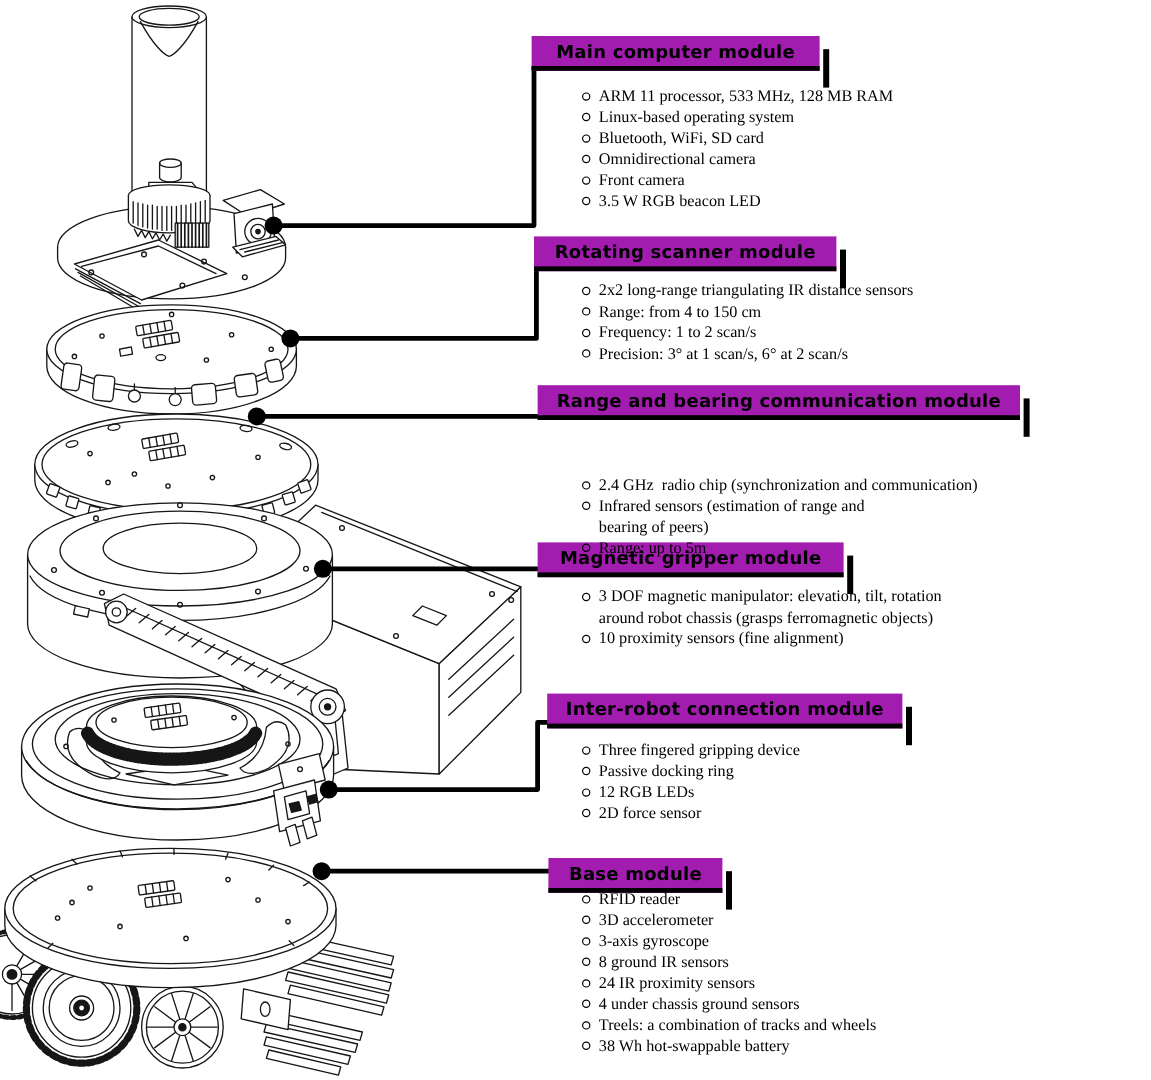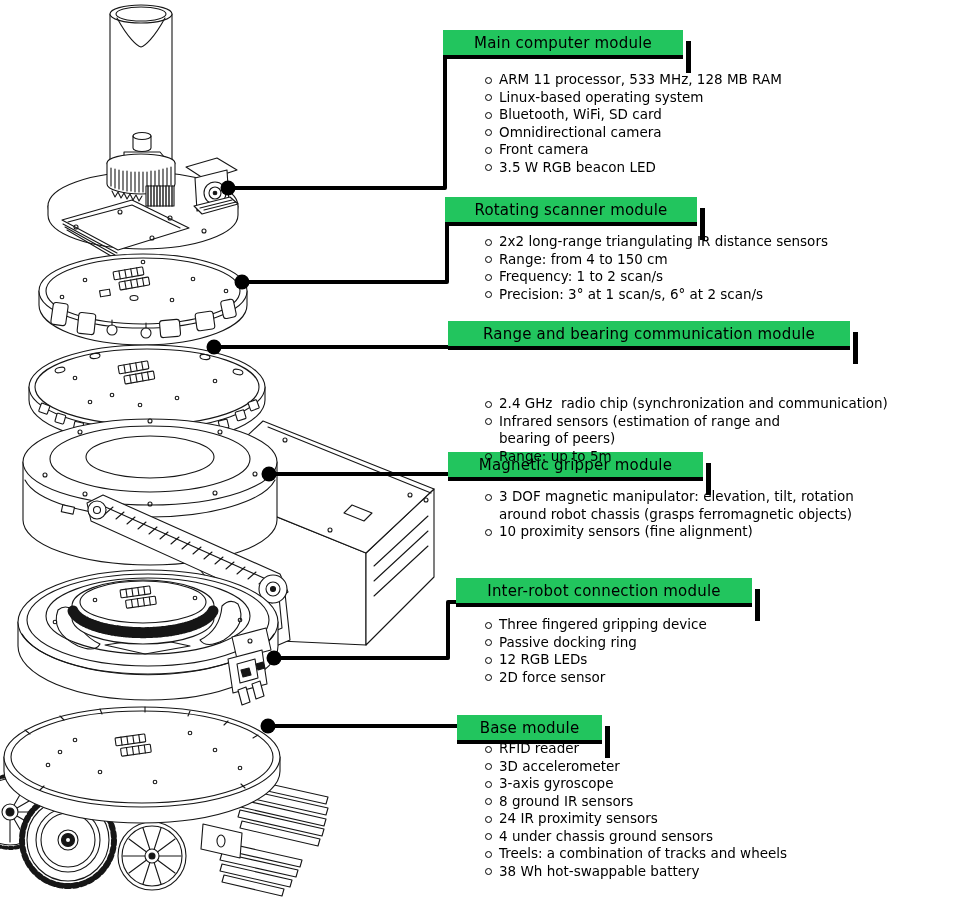--- a/index.html
+++ b/index.html
@@ -3,40 +3,40 @@
 <meta charset="utf-8">
 <style>
   html,body{margin:0;padding:0;}
   body{
     width:959px;height:900px;position:relative;overflow:hidden;
     background:#ffffff;font-family:"DejaVu Sans","Liberation Sans",sans-serif;color:#000;
   }
   #figure{position:absolute;inset:0;}
   #robot-svg{position:absolute;left:0;top:0;z-index:1;}
   .m-label{
-    position:absolute;z-index:2;background:#22c55e;border-bottom:4px solid #000;
+    position:absolute;z-index:2;background:#a21caf;border-bottom:4px solid #000;
     display:flex;align-items:center;justify-content:center;
-    font-weight:normal;font-size:15px;letter-spacing:.2px;white-space:nowrap;
+    font-weight:bold;font-size:15px;letter-spacing:.2px;white-space:nowrap;
   }
   .m-label::after{
     content:"";position:absolute;right:-8px;top:11px;width:5px;height:calc(100% + 7px);background:#000;
   }
   .l1{left:443px;top:30px;width:240px;height:25px;}
   .l2{left:445px;top:197px;width:252px;height:25px;}
   .l3{left:448px;top:321px;width:402px;height:25px;}
   .l4{left:448px;top:452px;width:255px;height:25px;}
   .l5{left:456px;top:578px;width:296px;height:25px;}
   .l6{left:457px;top:703px;width:145px;height:25px;margin-top:12px;}
   .b-list{
     position:absolute;z-index:2;left:484px;width:472px;
     font-size:13.5px;line-height:17.5px;list-style:none;margin:0;padding:0;
   }
   .b1{top:71px;} .b2{top:233px;} .b3{top:362px;margin-top:33px;}
   .b4{top:488px;} .b5{top:616px;} .b6{top:740px;}
-  .bullet-item{position:relative;padding-left:15px;white-space:pre-wrap;}
+  .bullet-item{position:relative;padding-left:15px;white-space:pre-wrap;font-family:Liberation Serif, serif;}
   .ring{
     position:absolute;left:1px;top:5.5px;width:5px;height:5px;
     border:1.2px solid #000;border-radius:50%;display:inline-block;
   }
 </style>
 </head>
 <body>
 
 <div id="figure">
 

